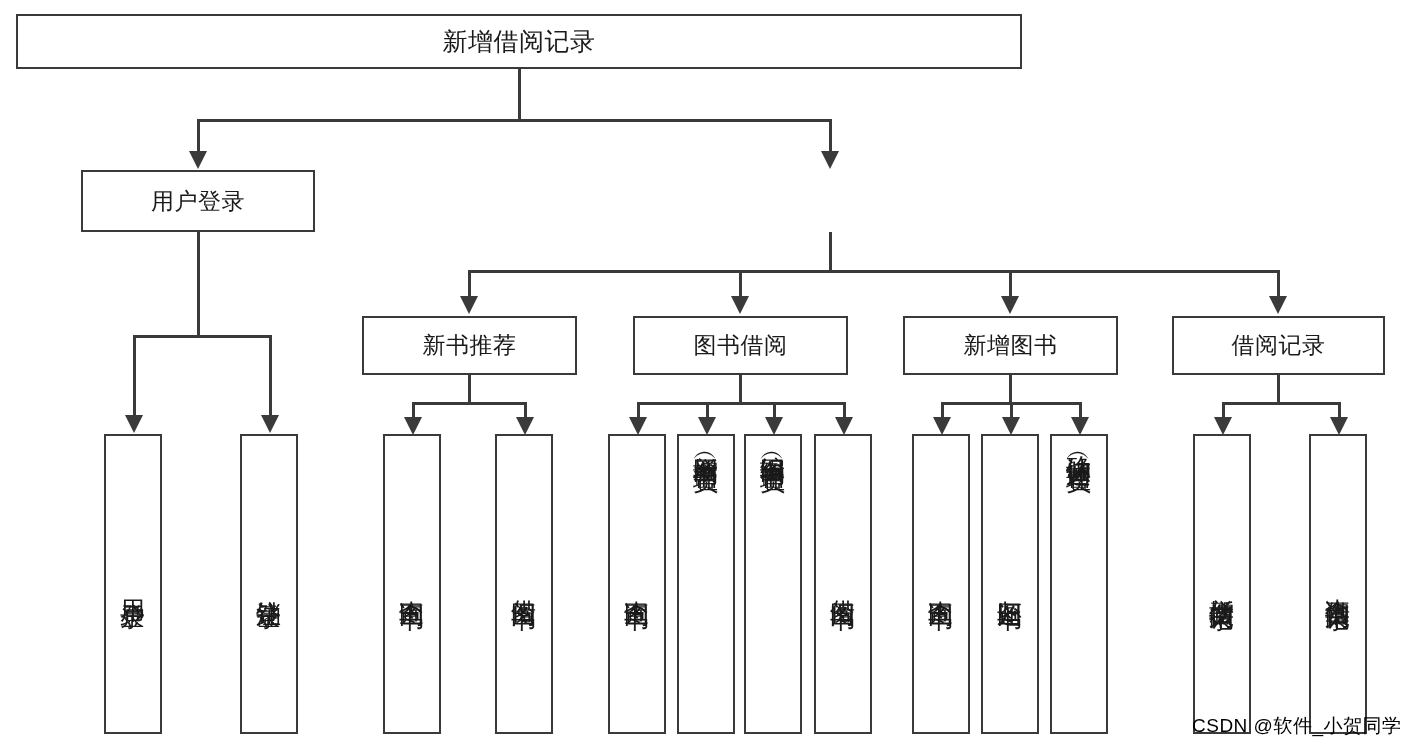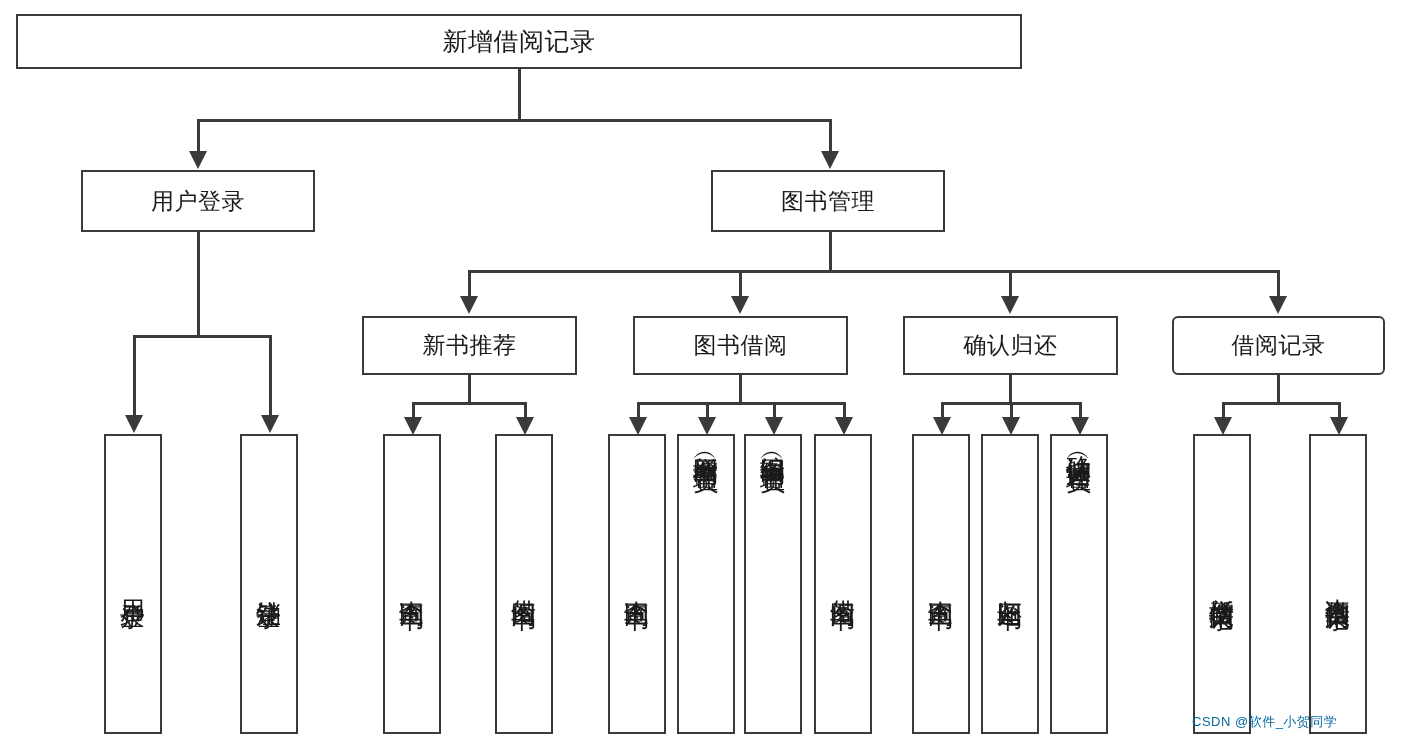--- a/index.html
+++ b/index.html
@@ -75,22 +75,22 @@
   .arrow {
     position: absolute;
     width: 0;
     height: 0;
     border-left: 9px solid transparent;
     border-right: 9px solid transparent;
     border-top: 18px solid #3a3a3a;
   }
   .watermark {
     position: absolute;
-    font-size: 13px;
-    color: #0369a1;
+    font-size: 19px;
+    color: #000000;
     white-space: nowrap;
     letter-spacing: 0.5px;
     text-align: center;
   }
 </style>
 </head>
 <body>
 
 <div id="canvas">
 
@@ -105,23 +105,20 @@
   <div class="edge-v" style="left:197px; top:119px; height:34px;"></div>
   <div class="arrow" style="left:189px; top:151px;"></div>
 
   <div class="edge-v" style="left:829px; top:119px; height:34px;"></div>
   <div class="arrow" style="left:821px; top:151px;"></div>
 
   <div class="node lvl-2" style="left:81px; top:170px; width:234px; height:62px;">
     <span class="node-label">用户登录</span>
   </div>
 
-  <div class="node lvl-2" style="left:711px; top:170px; width:234px; height:62px;">
-    <span class="node-label">图书管理</span>
-  </div>
 
   <div class="edge-v" style="left:197px; top:232px; height:106px;"></div>
   <div class="edge-h" style="left:133px; top:335px; width:138px;"></div>
   <div class="edge-v" style="left:133px; top:335px; height:82px;"></div>
   <div class="arrow" style="left:125px; top:415px;"></div>
   <div class="edge-v" style="left:269px; top:335px; height:82px;"></div>
   <div class="arrow" style="left:261px; top:415px;"></div>
 
   <div class="edge-v" style="left:829px; top:232px; height:40px;"></div>
   <div class="edge-h" style="left:468px; top:270px; width:812px;"></div>
@@ -134,23 +131,23 @@
   <div class="edge-v" style="left:1277px; top:270px; height:28px;"></div>
   <div class="arrow" style="left:1269px; top:296px;"></div>
 
   <div class="node lvl-3" style="left:633px; top:316px; width:215px; height:59px;">
     <span class="node-label">图书借阅</span>
   </div>
   <div class="node lvl-3" style="left:362px; top:316px; width:215px; height:59px;">
     <span class="node-label">新书推荐</span>
   </div>
   <div class="node lvl-3" style="left:903px; top:316px; width:215px; height:59px;">
-    <span class="node-label">确认归还</span>
-  </div>
-  <div class="node lvl-3" style="left:1172px; top:316px; width:213px; height:59px;border-radius:6px;">
+    <span class="node-label">新增图书</span>
+  </div>
+  <div class="node lvl-3" style="left:1172px; top:316px; width:213px; height:59px;">
     <span class="node-label">借阅记录</span>
   </div>
 
   <div class="edge-v" style="left:468px; top:375px; height:29px;"></div>
   <div class="edge-h" style="left:412px; top:402px; width:114px;"></div>
   <div class="edge-v" style="left:412px; top:402px; height:18px;"></div>
   <div class="arrow" style="left:404px; top:417px;"></div>
   <div class="edge-v" style="left:524px; top:402px; height:18px;"></div>
   <div class="arrow" style="left:516px; top:417px;"></div>
 

